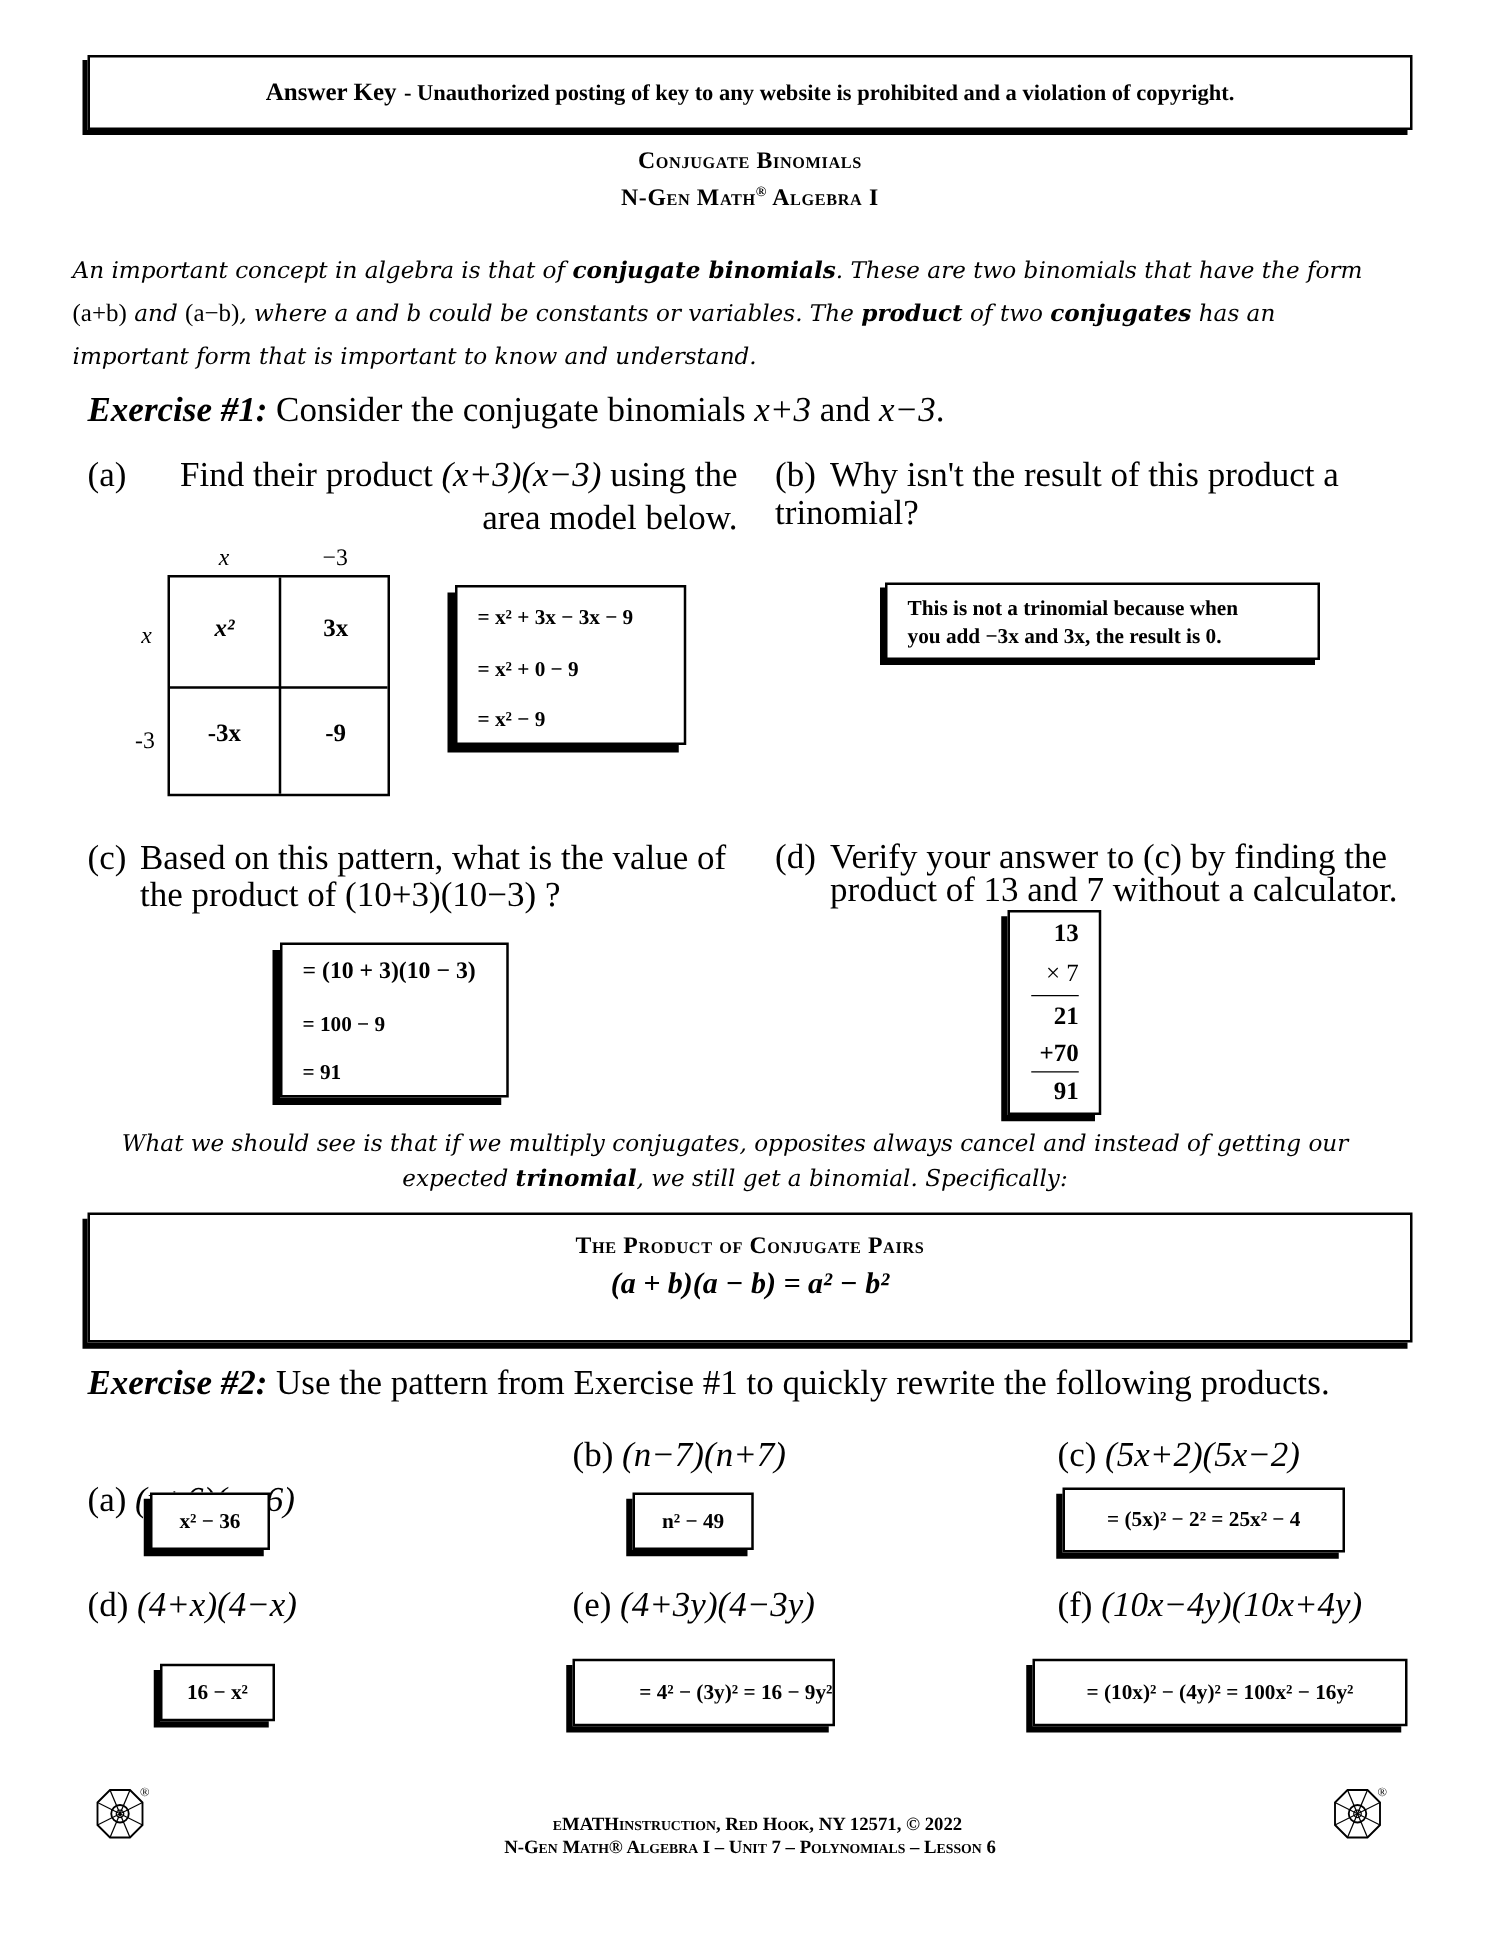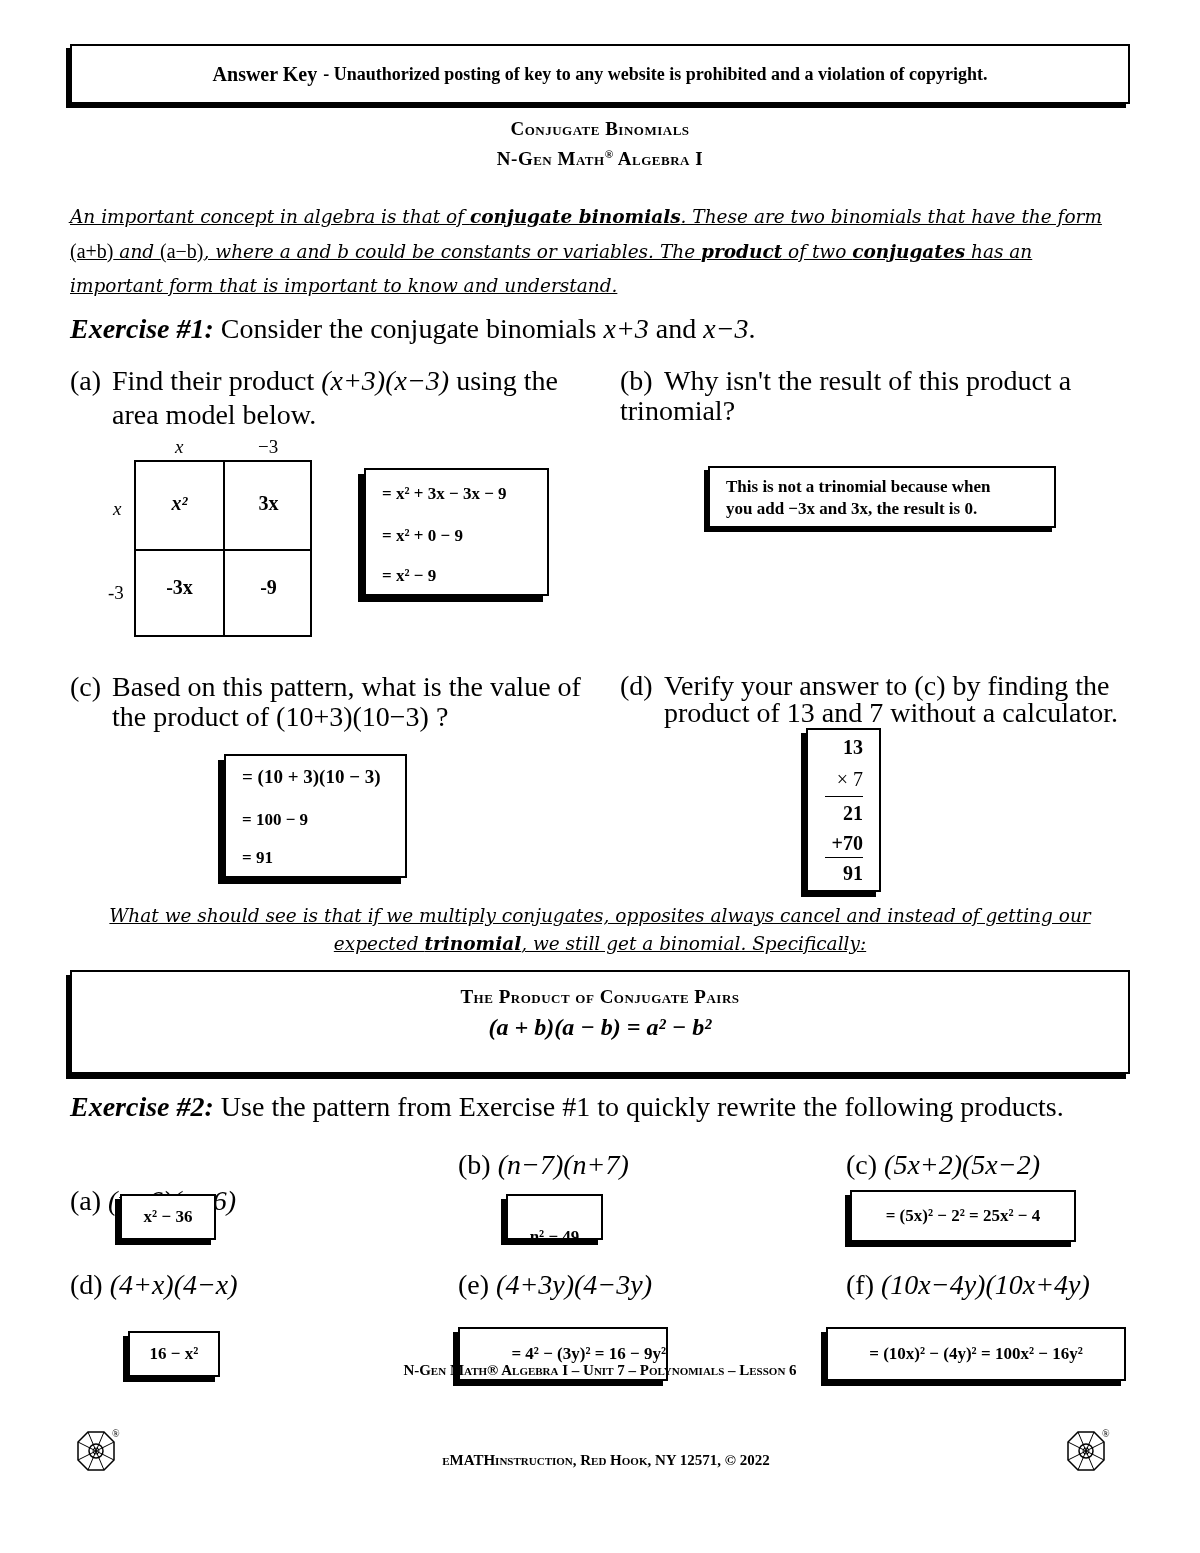--- a/index.html
+++ b/index.html
@@ -4,21 +4,21 @@
 <style>
   * { box-sizing: border-box; margin: 0; padding: 0; }
   html, body { width: 1200px; height: 1553px; background: #ffffff; }
   body { position: relative; font-family: "Liberation Serif", "DejaVu Serif", serif; color: #000; overflow: hidden; }
   .abs { position: absolute; }
   .shadow-box { position: absolute; background: #fff; border: 2px solid #000; box-shadow: -6px 6px 0 #000; }
   .key-box { position: absolute; left: 70px; top: 44px; width: 1060px; height: 60px; border: 2px solid #000; box-shadow: -4px 4px 0 #000; background: #fff; display: flex; align-items: center; justify-content: center; font-family: "Liberation Serif", serif; font-weight: bold; font-size: 18px; }
   .key-box .big { font-size: 20px; margin-right: 6px; }
   .title { position: absolute; left: 0; width: 1200px; text-align: center; font-weight: bold; font-size: 19px; letter-spacing: 0.5px; }
   .title .sc { font-variant: small-caps; }
-  .intro { position: absolute; left: 70px; width: 1060px; font-family: "DejaVu Serif", serif; font-style: italic; font-size: 18.5px; line-height: 34px; text-decoration: underline; }
+  .intro { position: absolute; left: 58px; width: 1060px; font-family: "DejaVu Serif", serif; font-style: italic; font-size: 18.5px; line-height: 34px; }
   .intro b { font-weight: bold; }
   .m { font-family: "Liberation Serif", serif; font-style: italic; }
   .q { position: absolute; font-family: "Liberation Serif", serif; font-size: 28px; line-height: 30px; }
   .q .lbl { display: inline-block; width: 42px; }
   .grid { position: absolute; left: 134px; top: 460px; width: 178px; height: 177px; border: 2px solid #000; }
   .grid .vl { position: absolute; left: 87px; top: 0; width: 2px; height: 100%; background: #000; }
   .grid .hl { position: absolute; left: 0; top: 87px; width: 100%; height: 1.5px; background: #000; }
   .cell { position: absolute; font-weight: bold; font-size: 20px; text-align: center; width: 87px; }
   .ans { font-family: "Liberation Serif", serif; font-weight: bold; font-size: 17px; }
   .formula-box { position: absolute; left: 70px; top: 970px; width: 1060px; height: 104px; border: 2px solid #000; box-shadow: -4px 5px 0 #000; background: #fff; text-align: center; }
@@ -45,21 +45,21 @@
   <span>An important concept in algebra is that of </span><b>conjugate binomials</b><span>. These are two binomials that have the form </span><span style="font-style:normal;font-family:'Liberation Serif',serif;font-size:20px;">(a+b)</span><span> and </span><span style="font-style:normal;font-family:'Liberation Serif',serif;font-size:20px;">(a−b)</span><span>, where a and b could be constants or variables. The </span><b>product</b><span> of two </span><b>conjugates</b><span> has an important form that is important to know and understand.</span>
 </div>
 
 <div class="q" style="left:70px; top:314px;">
   <b><i>Exercise #1:</i></b><span> Consider the conjugate binomials </span><span class="m">x+3</span><span> and </span><span class="m">x−3</span><span>.</span>
 </div>
 
 <div class="q" style="left:70px; top:364px; width:520px; line-height:34px;">
   <div style="display:flex;">
     <span class="lbl">(a)</span>
-    <span style="flex:1;"><span>Find their product </span><span class="m">(x+3)(x−3)</span><span> using the area model below.</span></span>
+    <span style="flex:1;text-align:right;"><span>Find their product </span><span class="m">(x+3)(x−3)</span><span> using the area model below.</span></span>
   </div>
 </div>
 
 <div class="abs m" style="left:175px; top:436px; font-size:19px;">x</div>
 <div class="abs" style="left:258px; top:436px; font-size:19px;">−3</div>
 <div class="abs m" style="left:113px; top:498px; font-size:19px;">x</div>
 <div class="abs" style="left:108px; top:582px; font-size:19px;">-3</div>
 
 <div class="grid">
   <div class="vl"></div>
@@ -134,21 +134,21 @@
   <span>(b)</span> <span class="m">(n−7)(n+7)</span>
 </div>
 <div class="q" style="left:846px; top:1150px;">
   <span>(c)</span> <span class="m">(5x+2)(5x−2)</span>
 </div>
 
 <div class="shadow-box" style="left:120px; top:1194px; width:96px; height:46px; box-shadow:-5px 5px 0 #000;">
   <div class="ans" style="text-align:center; line-height:42px;">x² − 36</div>
 </div>
 <div class="shadow-box" style="left:506px; top:1194px; width:97px; height:46px; box-shadow:-5px 5px 0 #000;">
-  <div class="ans" style="text-align:center; line-height:42px;margin-top:20px;">n² − 49</div>
+  <div class="ans" style="text-align:center; line-height:42px;">n² − 49</div>
 </div>
 <div class="shadow-box" style="left:850px; top:1190px; width:226px; height:52px; box-shadow:-5px 5px 0 #000;">
   <div class="ans" style="text-align:center; line-height:48px;">= (5x)² − 2² = 25x² − 4</div>
 </div>
 
 <div class="q" style="left:70px; top:1270px;">
   <span>(d)</span> <span class="m">(4+x)(4−x)</span>
 </div>
 <div class="q" style="left:458px; top:1270px;">
   <span>(e)</span> <span class="m">(4+3y)(4−3y)</span>
@@ -185,14 +185,14 @@
     <line x1="14" y1="4" x2="30" y2="42" stroke="#000" stroke-width="1"></line>
     <line x1="30" y1="4" x2="14" y2="42" stroke="#000" stroke-width="1"></line>
     <line x1="4" y1="14" x2="40" y2="32" stroke="#000" stroke-width="1"></line>
     <line x1="40" y1="14" x2="4" y2="32" stroke="#000" stroke-width="1"></line>
     <circle cx="22" cy="23" r="7" fill="none" stroke="#000" stroke-width="1.5"></circle>
     <circle cx="22" cy="23" r="3" fill="none" stroke="#000" stroke-width="1"></circle>
     <text x="38" y="9" font-size="10" font-family="Liberation Serif, serif">®</text>
   </svg>
 </div>
 
-<div class="footer" style="top:1360px; font-variant:small-caps;">N-Gen Math® Algebra I – Unit 7 – Polynomials – Lesson 6</div>
+<div class="footer" style="top:1468px; font-variant:small-caps;">N-Gen Math® Algebra I – Unit 7 – Polynomials – Lesson 6</div>
 <div class="footer" style="top:1450px; font-variant:small-caps;padding-left:12px;">eMATHinstruction, Red Hook, NY 12571, © 2022</div>
 
 </body></html>

